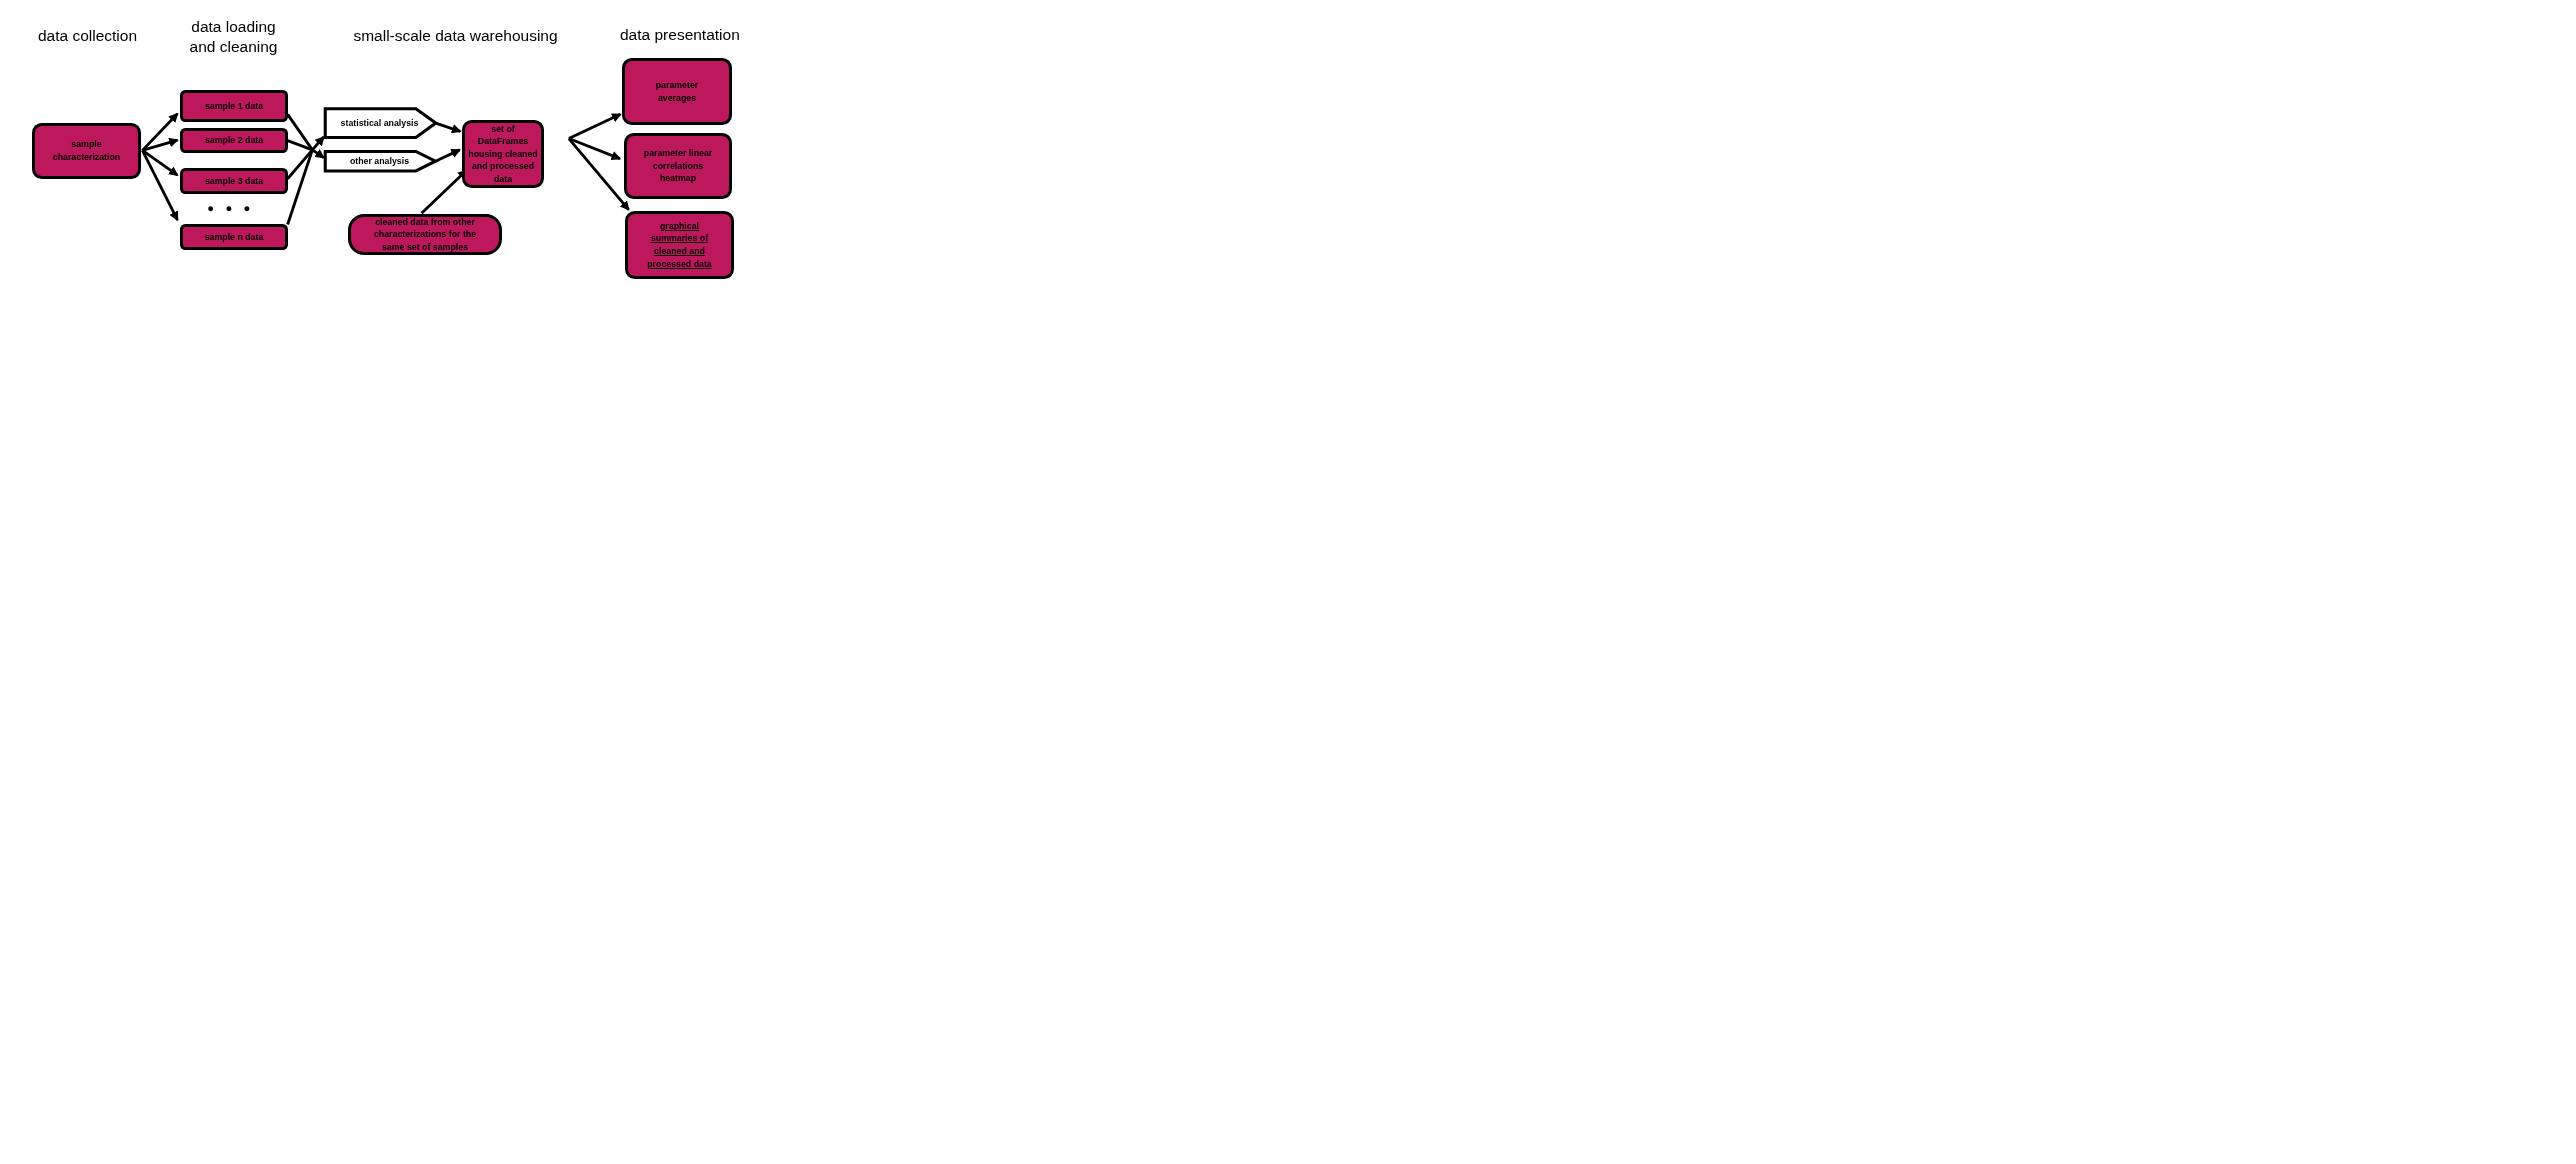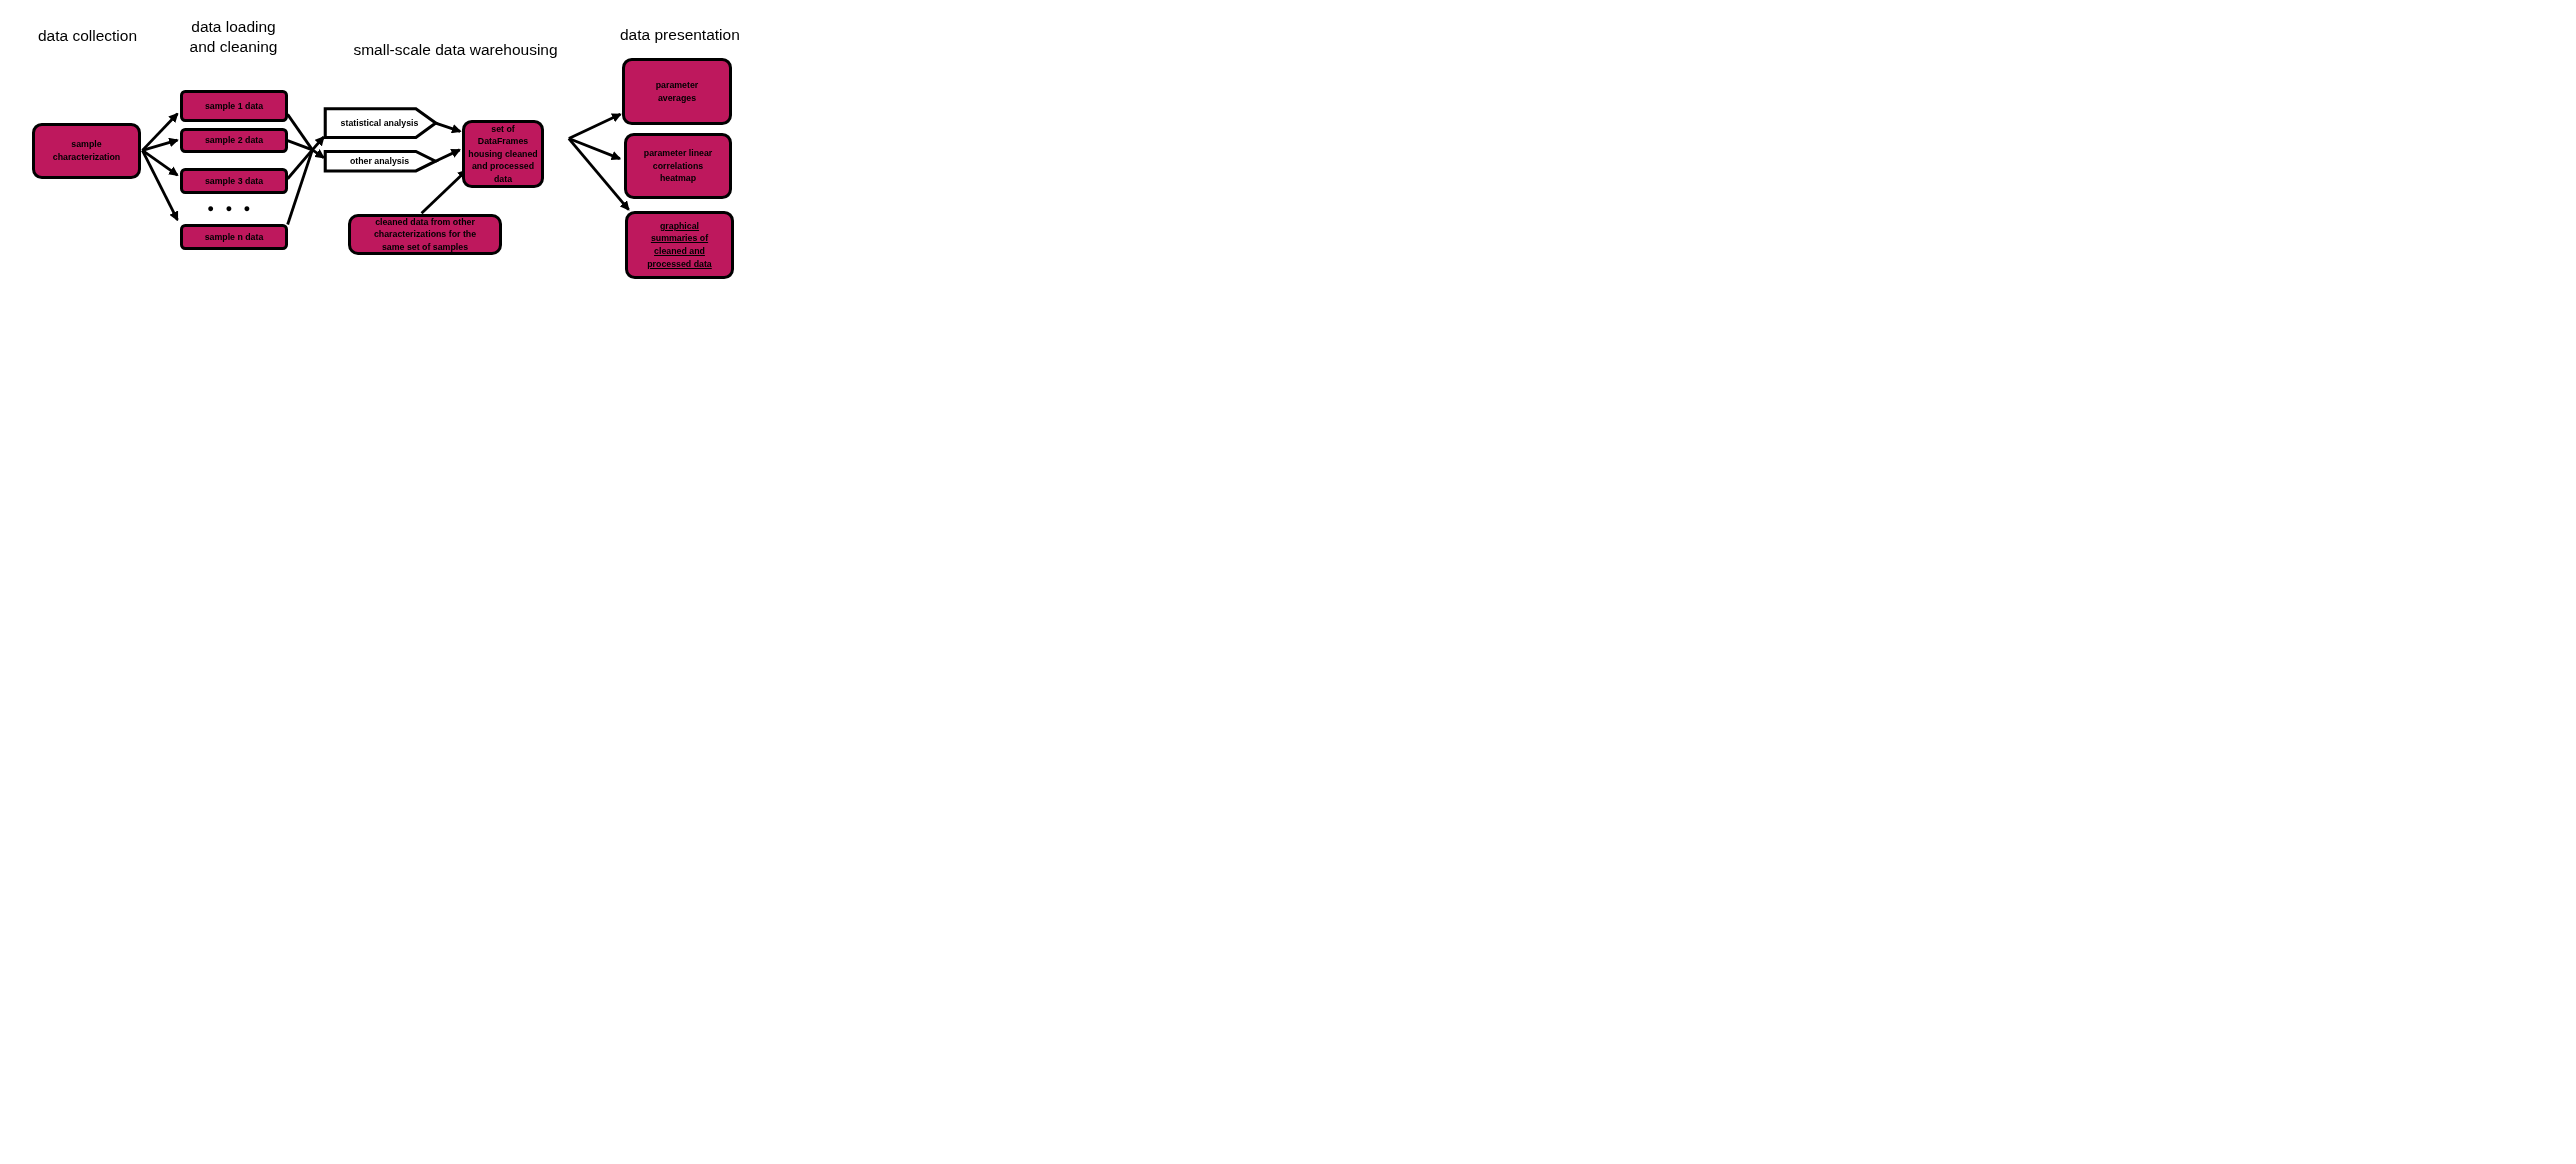--- a/index.html
+++ b/index.html
@@ -117,21 +117,21 @@
     </g>
   </svg>
 
   <div class="hdr" style="left:31px; top:26px; width:113px;">data collection</div>
 
   <div class="hdr" style="left:182px; top:17px; width:103px;">
     <span class="ln" style="display:block">data loading</span>
     <span class="ln" style="display:block">and cleaning</span>
   </div>
 
-  <div class="hdr" style="left:343px; top:40px; width:225px;text-align:center;">small-scale data warehousing</div>
+  <div class="hdr" style="left:343px; top:26px; width:225px;text-align:center;">small-scale data warehousing</div>
 
   <div class="hdr" style="left:620px; top:25px; width:118px;">data presentation</div>
 
   <div class="node big" style="left:32px; top:123px; width:109px; height:56px; line-height:13.4px;text-align:center;">
     <span class="ln">sample</span>
     <span class="ln">characterization</span>
   </div>
 
   <div class="node small" style="left:180px; top:90px; width:108px; height:32px;">
     <span class="ln">sample 1 data</span>
@@ -156,21 +156,21 @@
   <div class="pent-label" style="left:330px; top:154px; width:99px; height:14.4px;">other analysis</div>
 
   <div class="node big" style="left:462px; top:120px; width:82px; height:68px;">
     <span class="ln">set of</span>
     <span class="ln">DataFrames</span>
     <span class="ln">housing cleaned</span>
     <span class="ln">and processed</span>
     <span class="ln">data</span>
   </div>
 
-  <div class="node big" style="left:348px; top:214px; width:154px; height:41px; border-radius:10px; line-height:12.4px;">
+  <div class="node big" style="left:348px; top:214px; width:154px; height:41px; border-radius:16px; line-height:12.4px;">
     <span class="ln">cleaned data from other</span>
     <span class="ln">characterizations for the</span>
     <span class="ln">same set of samples</span>
   </div>
 
   <div class="node big" style="left:622px; top:58px; width:110px; height:67px;">
     <span class="ln">parameter</span>
     <span class="ln">averages</span>
   </div>
 

